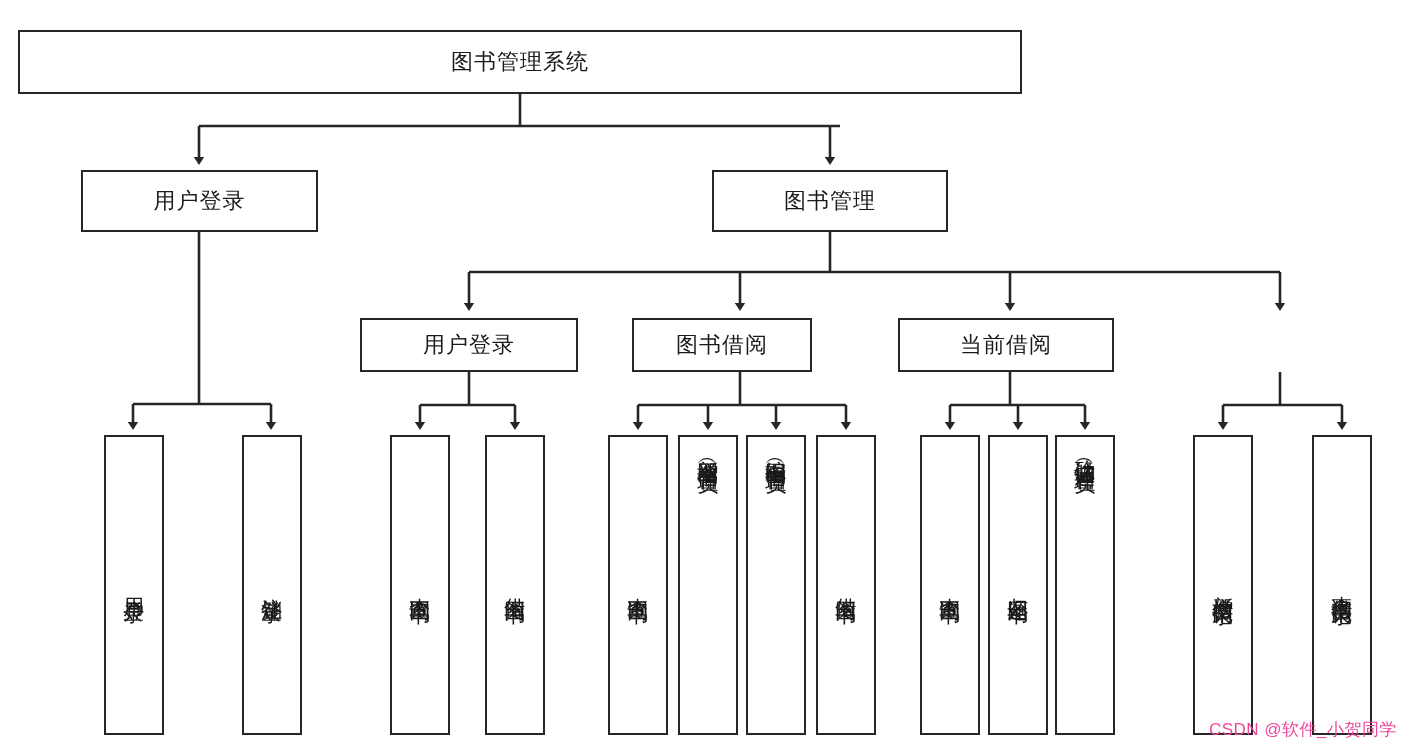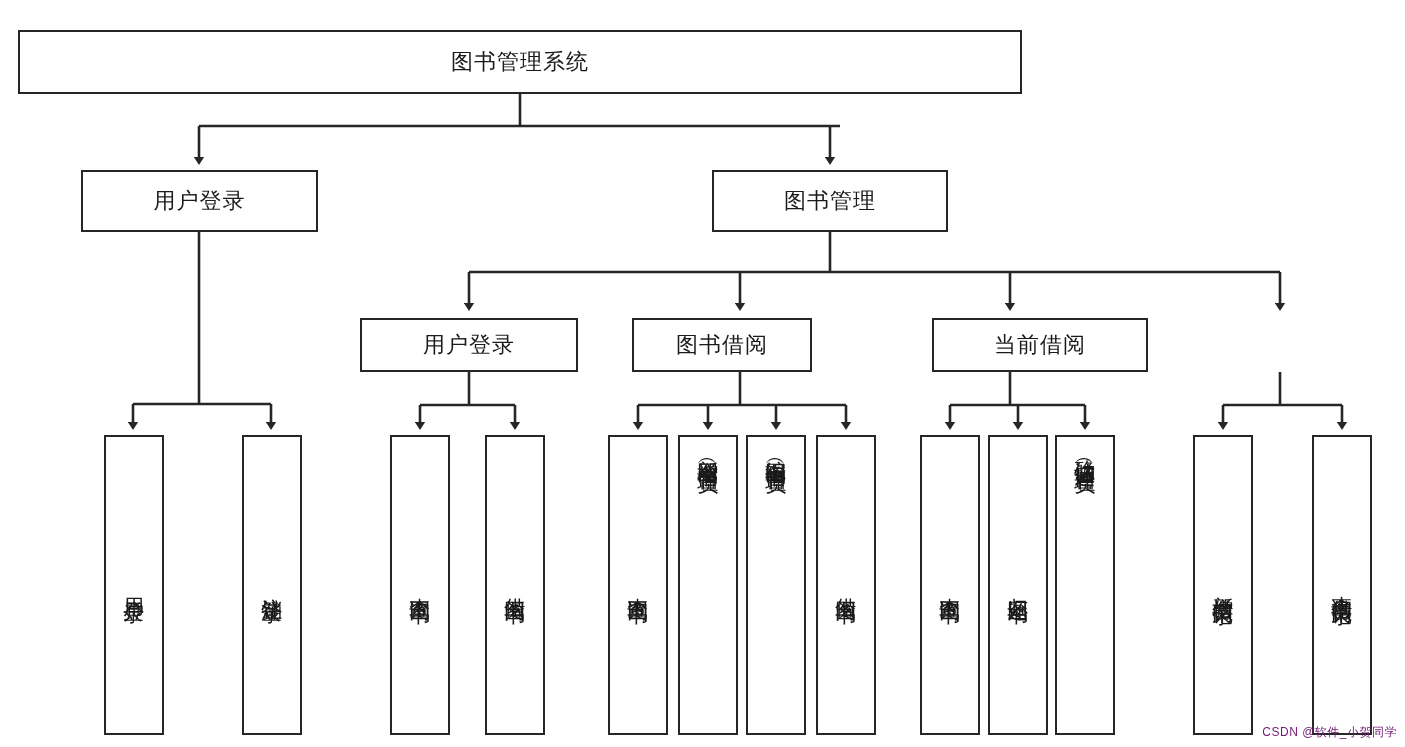--- a/index.html
+++ b/index.html
@@ -64,22 +64,22 @@
     white-space: nowrap;
   }
   .node.v.mid {
     align-items: center;
     padding-top: 0;
   }
   .watermark {
     position: absolute;
     right: 8px;
     bottom: 6px;
-    font-size: 12px;
-    color: #701a75;
+    font-size: 17px;
+    color: #ec4899;
     letter-spacing: 0.5px;
     white-space: nowrap;
   }
 </style>
 </head>
 <body>
 
 <div id="canvas">
 
   <svg class="wires" viewBox="0 0 1405 747">
@@ -145,21 +145,21 @@
   <div class="node h" style="left:712px; top:170px; width:236px; height:62px;">
     <span class="label">图书管理</span>
   </div>
 
   <div class="node h" style="left:360px; top:318px; width:218px; height:54px;">
     <span class="label">用户登录</span>
   </div>
   <div class="node h" style="left:632px; top:318px; width:180px; height:54px;">
     <span class="label">图书借阅</span>
   </div>
-  <div class="node h" style="left:932px; top:318px; width:216px; height:54px;">
+  <div class="node h" style="left:898px; top:318px; width:216px; height:54px;">
     <span class="label">当前借阅</span>
   </div>
 
   <div class="node v mid" style="left:104px; top:435px; width:60px; height:300px;">
     <span class="label">用户登录</span>
   </div>
   <div class="node v mid" style="left:242px; top:435px; width:60px; height:300px;">
     <span class="label">注销登录</span>
   </div>
 

